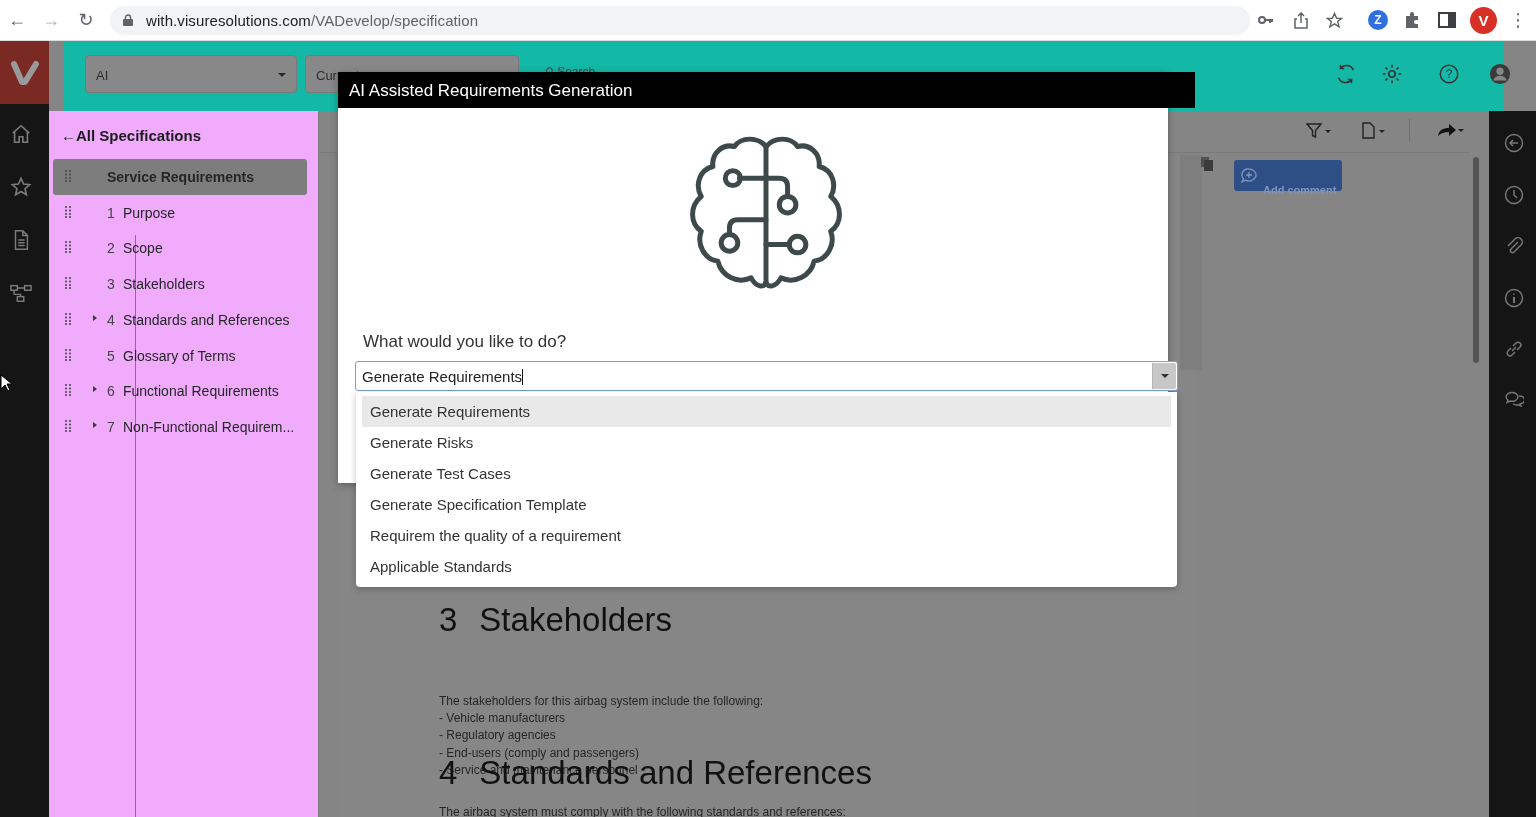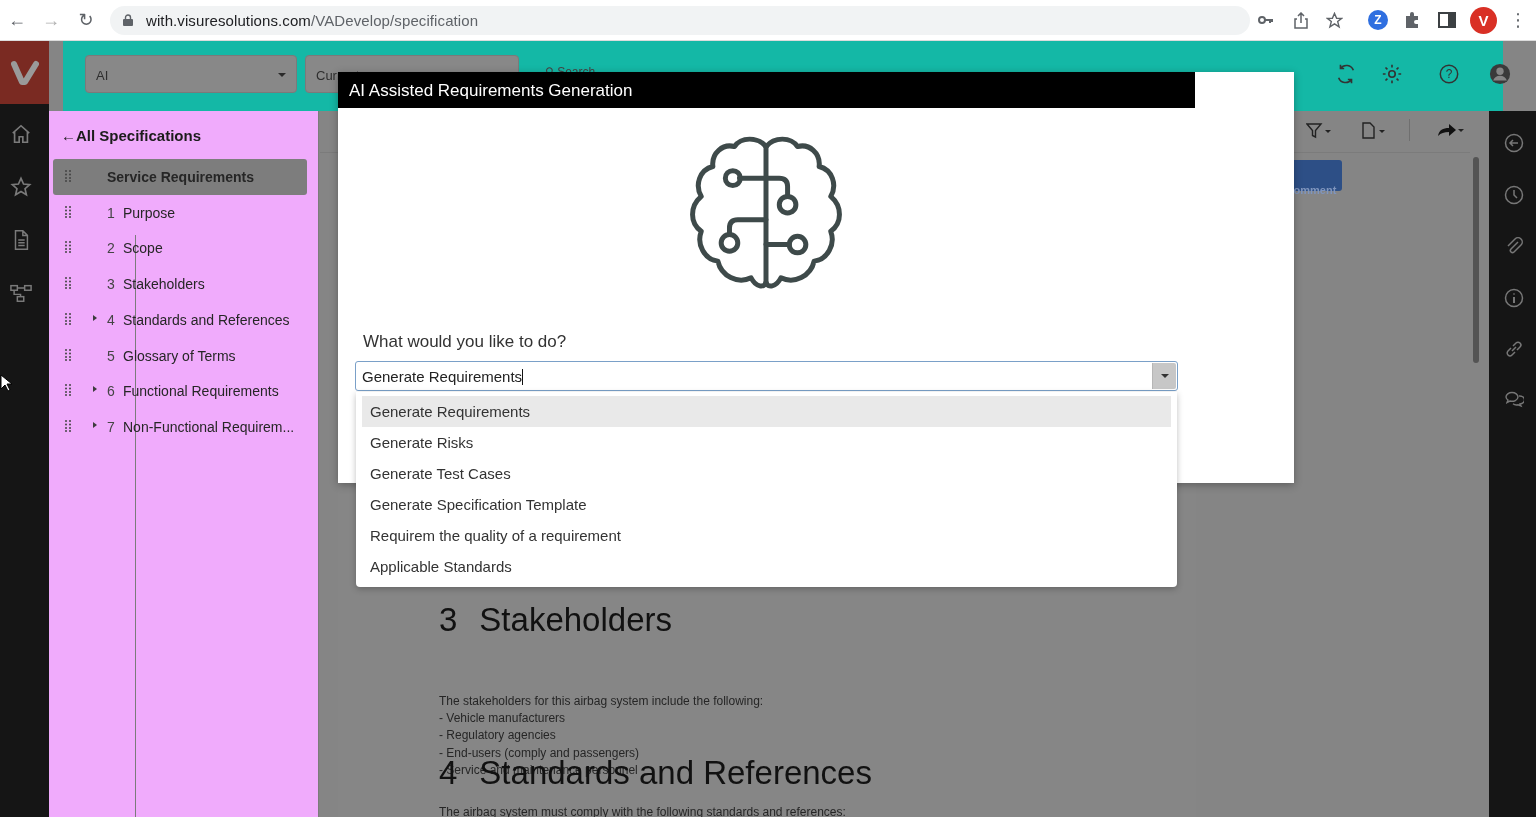--- a/index.html
+++ b/index.html
@@ -45,21 +45,21 @@
   .vscroll { position: absolute; left: 1153px; top: 46px; width: 6px; height: 206px; background: #545454; border-radius: 3px; }
 
   .doc-h1 { position: absolute; left: 119px; font-size: 33px; color: #111; font-weight: normal; white-space: nowrap; }
   .doc-h1 .n { margin-right: 22px; }
   .doc-p { position: absolute; left: 119px; font-size: 12px; color: #262626; line-height: 17.2px; white-space: nowrap; }
 
   .rightrail { position: absolute; left: 1489px; top: 70px; width: 47px; height: 706px; background: #151515; }
   .rightrail .r-icon { position: absolute; left: 15px; width: 20px; height: 20px; }
 
   
-  .modal { position: absolute; left: 338px; top: 72px; width: 956px; height: 411px; background: #ffffff; box-shadow: 0 2px 8px rgba(0,0,0,0.3); }
+  .modal { position: absolute; left: 338px; top: 72px; width: 830px; height: 411px; background: #ffffff; box-shadow: 0 2px 8px rgba(0,0,0,0.3); }
   .modal-header { position: absolute; left: 0; top: 0; width: 857px; height: 36px; background: #000000; color: #ffffff; font-size: 17px; padding: 9px 11px; }
   .brain { position: absolute; left: 345px; top: 58px; width: 166px; height: 166px; }
   .prompt { position: absolute; left: 17px; top: 260px; font-size: 17px; color: #333; margin-left: 8px; }
   .combo { position: absolute; left: 17px; top: 289px; width: 823px; height: 30px; border: 1px solid #7aa0c8; border-radius: 3px; background: #fff; }
   .combo .val { position: absolute; left: 6px; top: 6px; font-size: 15px; color: #222; }
   .combo .cursor { display: inline-block; width: 1px; height: 16px; background: #111; vertical-align: -3px; }
   .combo .dd { position: absolute; right: 1px; top: 1px; width: 24px; height: 26px; background: #c7c7c7; border-left: 1px solid #b6b6b6; border-radius: 0 2px 2px 0; }
   .combo .dd i { position: absolute; left: 8px; top: 11px; width: 0; height: 0; border-left: 4px solid transparent; border-right: 4px solid transparent; border-top: 4px solid #333; }
 
   .dropdown { position: absolute; left: 356px; top: 392px; width: 821px; height: 195px; background: #ffffff; border-radius: 0 0 4px 4px; box-shadow: 0 2px 6px rgba(0,0,0,0.25); }

